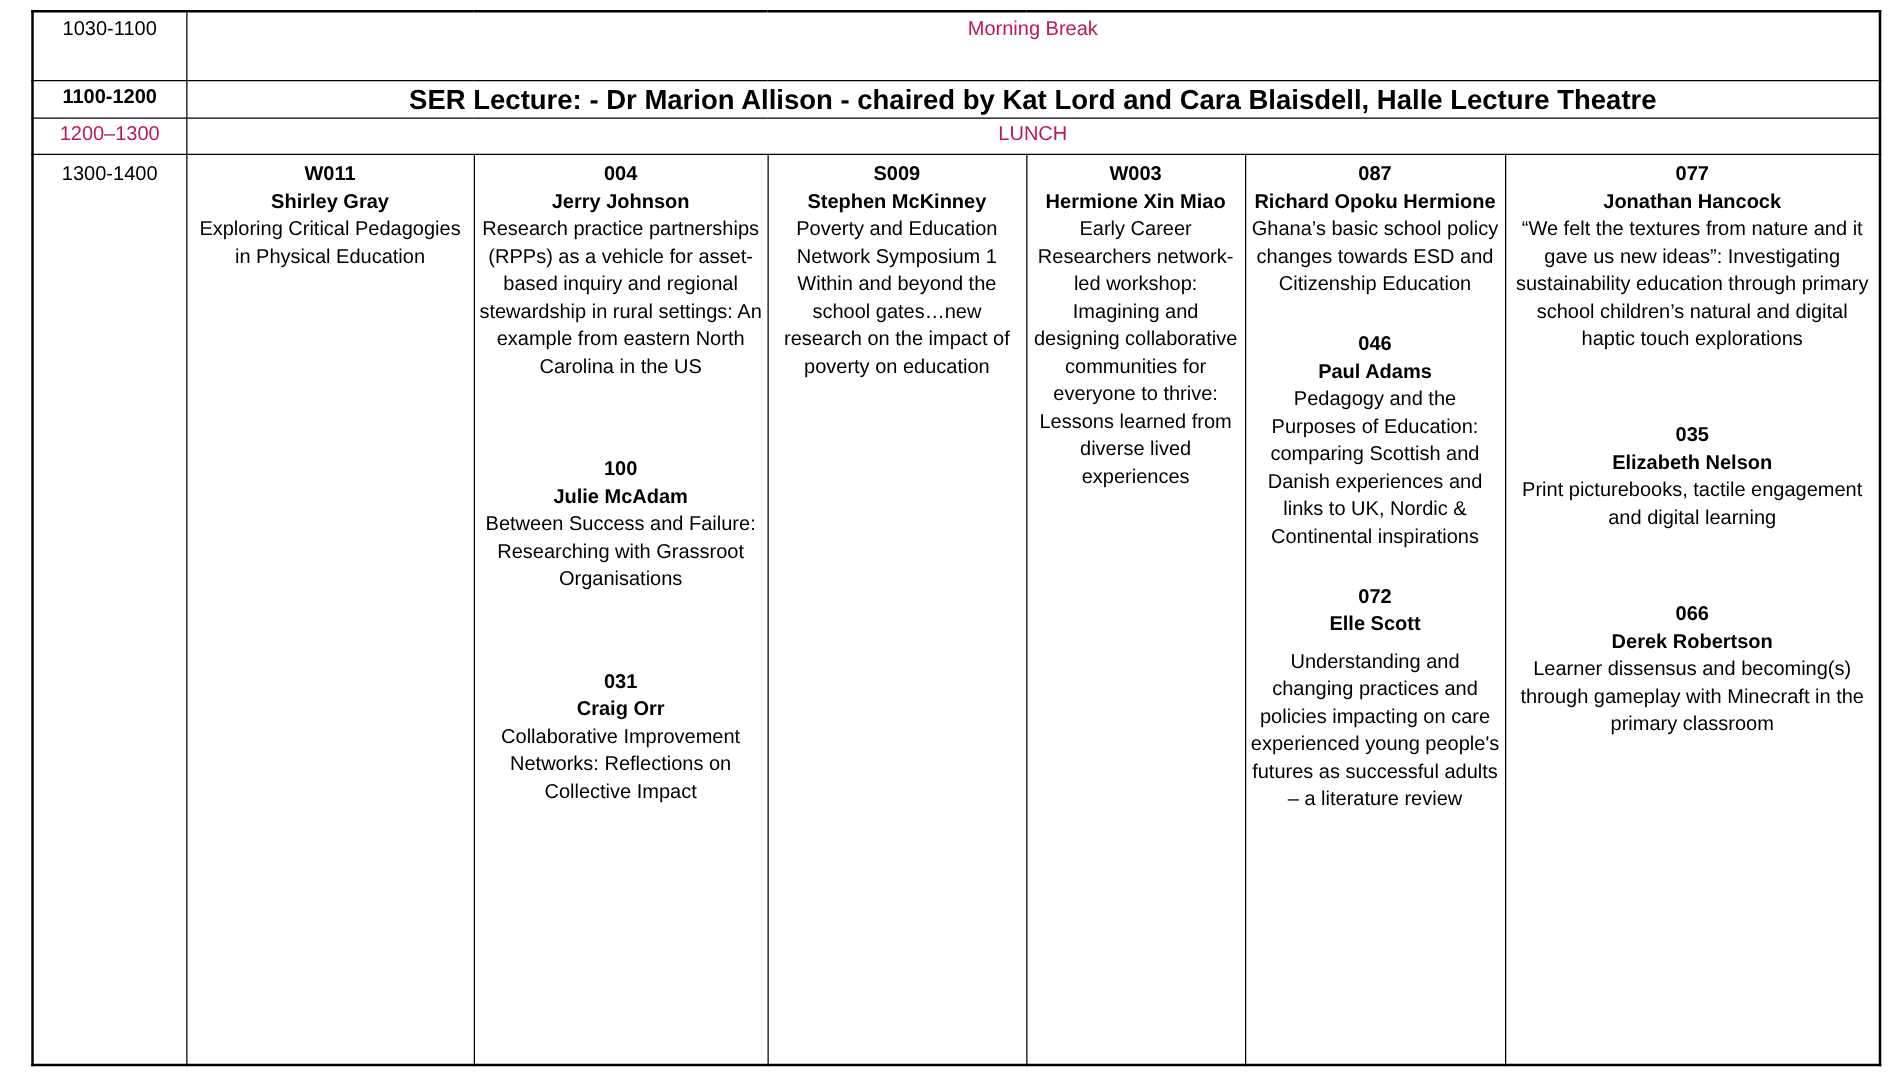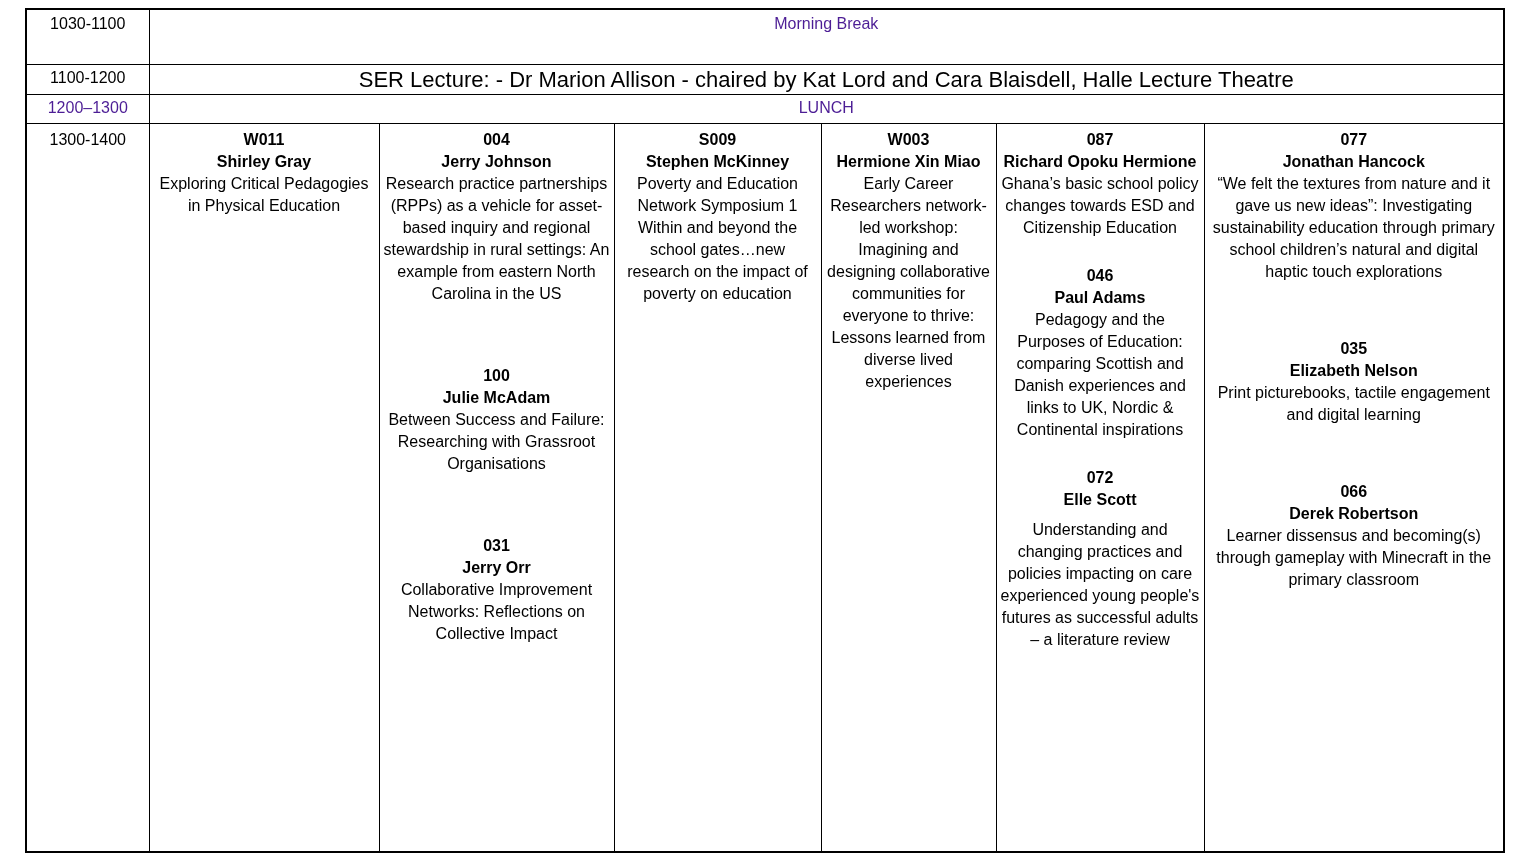--- a/index.html
+++ b/index.html
@@ -19,25 +19,25 @@
   }
   td {
     border:1.5px solid #000000;
     vertical-align:top; text-align:center;
     padding:2px 4px;
     font-size:16px; line-height:22px;
     overflow:hidden;
     word-wrap:break-word;
   }
   tr.r1 td { height:55px; padding-top:3px; }
-  tr.r2 td { height:30px; padding-top:2px; }
+  tr.r2 td { height:30px; padding-top:2px;font-weight:bold; }
   tr.r3 td { height:29px; padding-top:2px; }
   tr.r4 td { height:729px; padding-top:5px;margin-top:20px; }
 
-  .red { color:#4c1d95; }
+  .red { color:#be185d; }
   .lecture-cell { font-size:22px; line-height:25px; }
   .time-cell { font-size:16px; }
 
   .sessions { display:flex; flex-direction:column; }
   .session { width:100%; }
   .gap-60 .session + .session { margin-top:60px; }
   .gap-26 .session + .session { margin-top:26px;text-align:center; }
   .gap-55 .session + .session { margin-top:55px; }
 
   .s-code, .s-speaker { font-weight:bold; }
@@ -109,21 +109,21 @@
             <div class="s-speaker">Jerry Johnson</div>
             <div class="s-title">Research practice partnerships (RPPs) as a vehicle for asset-based inquiry and regional stewardship in rural settings: An example from eastern North Carolina in the US</div>
           </div>
           <div class="session">
             <div class="s-code">100</div>
             <div class="s-speaker">Julie McAdam</div>
             <div class="s-title">Between Success and Failure: Researching with Grassroot Organisations</div>
           </div>
           <div class="session">
             <div class="s-code">031</div>
-            <div class="s-speaker">Jerry Orr</div>
+            <div class="s-speaker">Craig Orr</div>
             <div class="s-title">Collaborative Improvement Networks: Reflections on Collective Impact</div>
           </div>
         </div>
       </td>
 
       <td>
         <div class="sessions">
           <div class="session">
             <div class="s-code">S009</div>
             <div class="s-speaker">Stephen McKinney</div>

